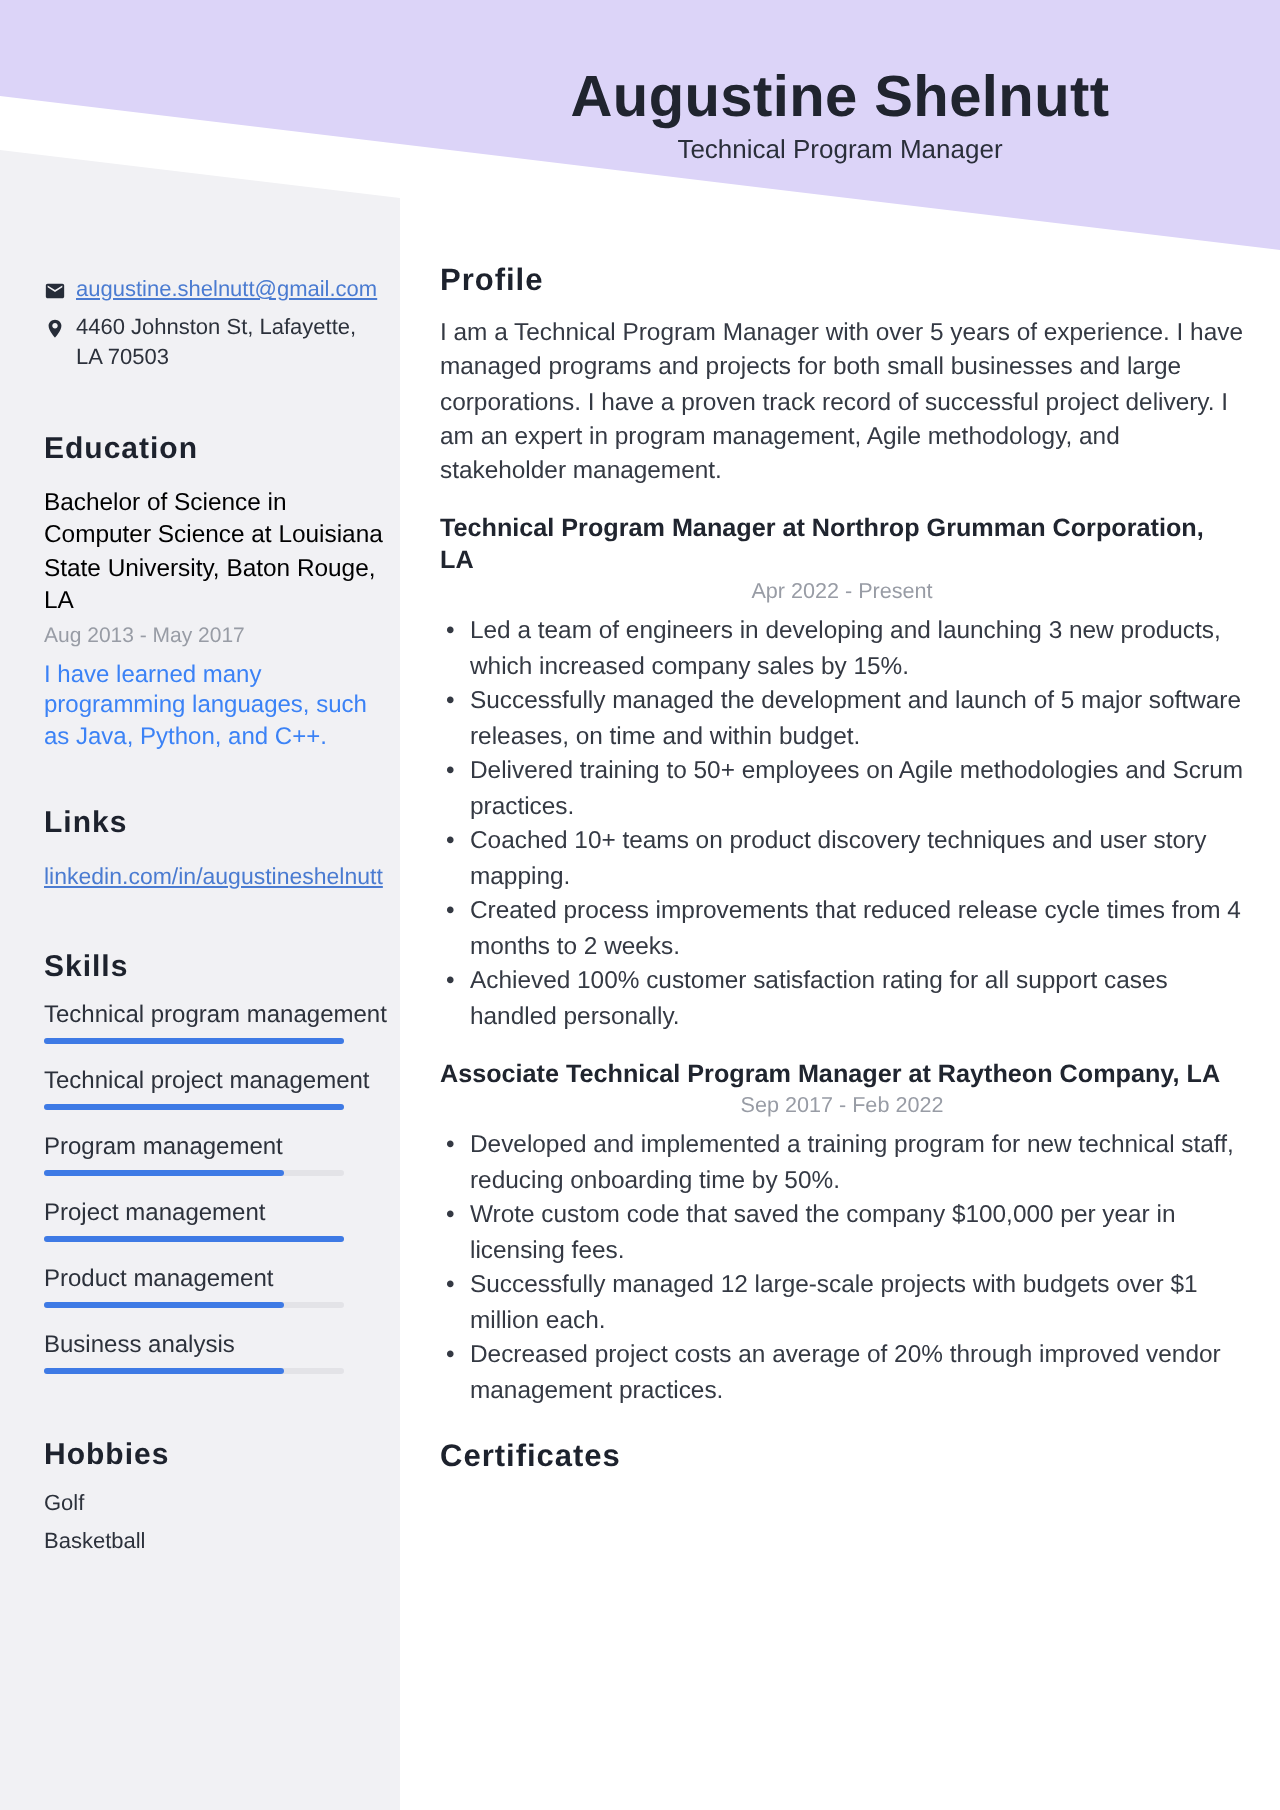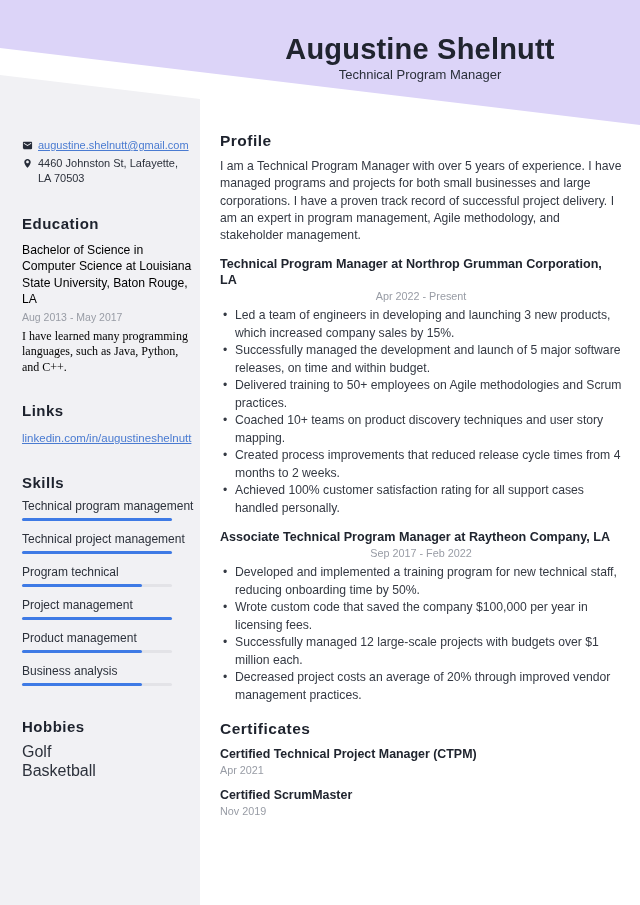--- a/index.html
+++ b/index.html
@@ -23,34 +23,34 @@
   .contact-row { display:flex; font-size:11px; line-height:15.5px; color:#2c313b; }
   .contact-row .ic { width:16px; flex:0 0 16px; padding-top:2px; }
   .contact-row svg { width:11px; height:11px; fill:#262c38; }
   a.link { color:#4a7bd1; text-decoration:underline; }
   .contact-row a { font-size:11px; }
 
   .sidebar h3 { font-size:15px; font-weight:700; color:#1d222d; letter-spacing:0.5px; }
   .sec-education h3 { margin:28px 0 10px; }
   .degree { font-size:12.2px; font-weight:400; color:#000000; line-height:16.5px; }
   .side-date { font-size:10.5px; color:#989ca5; margin-top:3px; }
-  .side-par { font-size:12px; line-height:15.8px; color:#000000; margin-top:6px;font-family:Liberation Serif, serif; }
+  .side-par { font-size:12px; line-height:15.8px; color:#3b82f6; margin-top:6px; }
 
   .sec-links h3 { margin:26px 0 9px; }
   .sec-links a { font-size:11.5px; }
 
   .sec-skills h3 { margin:28px 0 8px; }
   .skill { margin-bottom:11px; }
   .skill-label, .lang-label { display:block; font-size:12px; color:#2c313b; line-height:14px; margin-bottom:5px; }
   .bar { width:150px; height:3px; background:#e3e3e7; border-radius:2px; }
   .bar .fill { height:3px; background:#3e7ae5; border-radius:2px; }
 
   .sec-languages h3 { margin:30px 0 9px; }
   .sec-hobbies h3 { margin:32px 0 7px; }
-  .hobby { font-size:16px; line-height:19px; color:#2c313b; }
+  .hobby { font-size:11px; line-height:19px; color:#2c313b; }
 
   
   .main { position:absolute; left:220px; top:132px; width:402px; color:#343943; }
   .main h2 { font-size:15.5px; font-weight:700; color:#1d222d; letter-spacing:0.5px; margin-bottom:8px; }
   .main p { font-size:12.2px; line-height:17.3px; }
   .sec-employment h2 { margin-top:24px; }
   .job-title { font-size:12.6px; font-weight:700; color:#20252f; margin-top:12px; line-height:16px; }
   .job-date { font-size:10.8px; color:#989ca5; margin:2px 0 5px;text-align:center; }
   ul.bullets { list-style:none; }
   ul.bullets li { position:relative; padding-left:15px; font-size:12.2px; line-height:17.5px; }
@@ -118,21 +118,21 @@
           </div>
 
           <div class="skill">
             <span class="skill-label">Technical project management</span>
             <div class="bar">
               <div class="fill" style="width: 100%;"></div>
             </div>
           </div>
 
           <div class="skill">
-            <span class="skill-label">Program technical</span>
+            <span class="skill-label">Program management</span>
             <div class="bar">
               <div class="fill" style="width: 80%;"></div>
             </div>
           </div>
 
           <div class="skill">
             <span class="skill-label">Project management</span>
             <div class="bar">
               <div class="fill" style="width: 100%;"></div>
             </div>
@@ -198,28 +198,16 @@
             <li>Developed and implemented a training program for new technical staff, reducing onboarding time by 50%.</li>
             <li>Wrote custom code that saved the company $100,000 per year in licensing fees.</li>
             <li>Successfully managed 12 large-scale projects with budgets over $1 million each.</li>
             <li>Decreased project costs an average of 20% through improved vendor management practices.</li>
           </ul>
       </article>
     </section>
 
     <section class="sec-certificates">
       <h2>Certificates</h2>
-      <div>
-
-          <div class="cert">
-            <div class="cert-title">Certified Technical Project Manager (CTPM)</div>
-            <div class="cert-date">Apr 2021</div>
-          </div>
-
-          <div class="cert">
-            <div class="cert-title">Certified ScrumMaster</div>
-            <div class="cert-date">Nov 2019</div>
-          </div>
-        </div>
     </section>
 
   </main>
 </div>
 
 </body></html>

